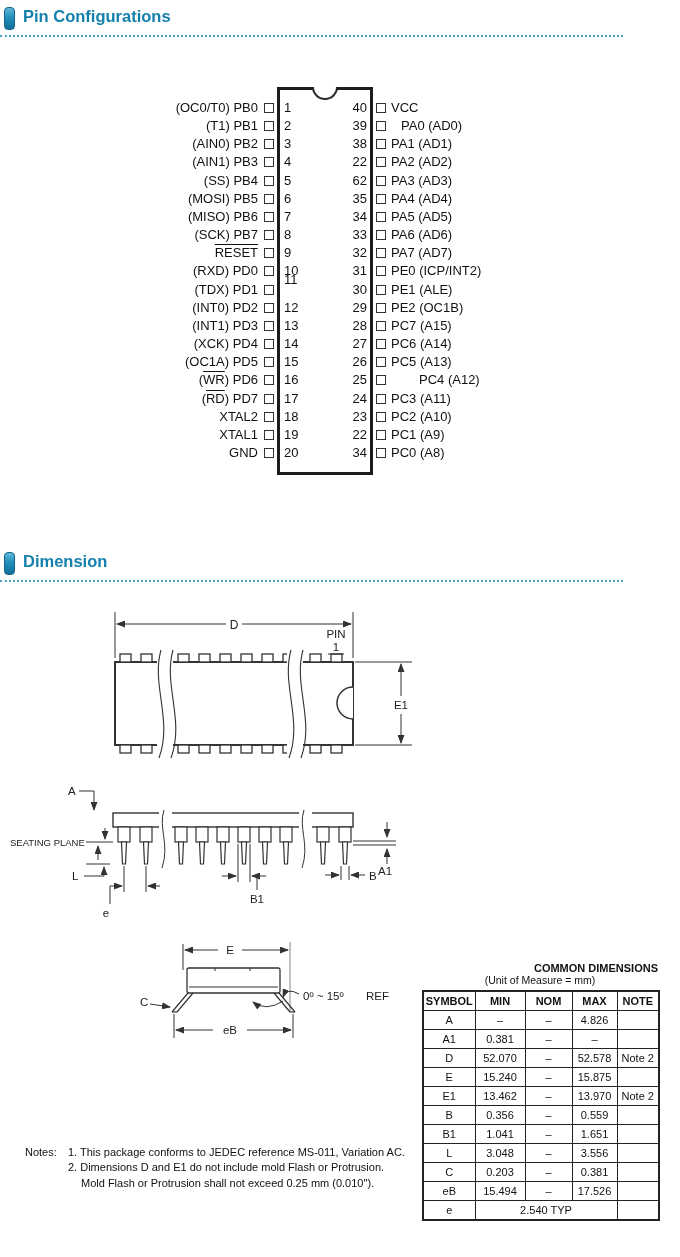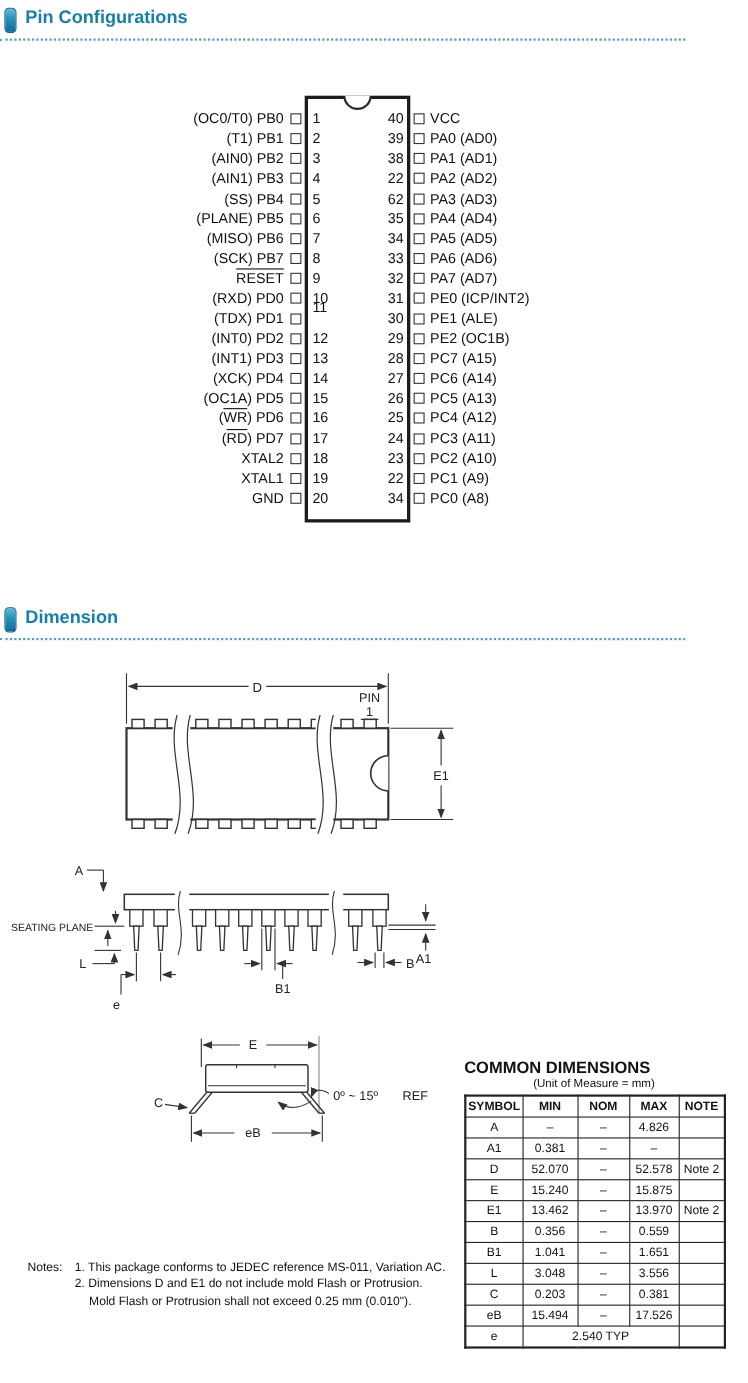--- a/index.html
+++ b/index.html
@@ -27,21 +27,21 @@
   .pn-right{left:300px;width:67px;text-align:right;}
   .pin-sq{position:absolute;width:10px;height:10px;border:1.5px solid #333;box-sizing:border-box;background:#fff;}
   .ol{text-decoration:overline;}
 
   
   svg text{font-family:"Liberation Sans","DejaVu Sans",sans-serif;fill:#222;}
   .dim-svg{position:absolute;}
 
   
   #dim-table-wrap{position:absolute;left:422px;top:962px;width:236px;}
-  #dim-table-title{font-size:15px;font-weight:bold;text-align:left;}
+  #dim-table-title{font-size:11px;font-weight:bold;text-align:right;}
   #dim-table-sub{font-size:10.5px;text-align:center;margin-bottom:4px;}
   table.dims{border-collapse:collapse;width:236px;border:2px solid #222;table-layout:fixed;padding-left:39px;}
   table.dims th,table.dims td{border:1px solid #222;font-size:11px;text-align:center;
         height:18px;padding:0 1px;overflow:hidden;white-space:nowrap;}
   table.dims th{font-weight:bold;}
 
   
   #notes{position:absolute;left:25px;top:1145px;width:420px;font-size:11px;line-height:1.4;}
   #notes .nlabel{position:absolute;left:0;top:0;}
   #notes .nlines{margin-left:43px;}
@@ -70,21 +70,21 @@
         <div class="pin-num pn-left" style="top: 117.16px;">2</div>
         <div class="pin-label pl-left" style="top: 135.32px;">(AIN0) PB2</div>
         <div class="pin-sq" style="top: 139.32px; left: 264px;"></div>
         <div class="pin-num pn-left" style="top: 135.32px;">3</div>
         <div class="pin-label pl-left" style="top: 153.48px;">(AIN1) PB3</div>
         <div class="pin-sq" style="top: 157.48px; left: 264px;"></div>
         <div class="pin-num pn-left" style="top: 153.48px;">4</div>
         <div class="pin-label pl-left" style="top: 171.64px;">(SS) PB4</div>
         <div class="pin-sq" style="top: 175.64px; left: 264px;"></div>
         <div class="pin-num pn-left" style="top: 171.64px;">5</div>
-        <div class="pin-label pl-left" style="top: 189.8px;">(PLANE) PB5</div>
+        <div class="pin-label pl-left" style="top: 189.8px;">(MOSI) PB5</div>
         <div class="pin-sq" style="top: 193.8px; left: 264px;"></div>
         <div class="pin-num pn-left" style="top: 189.8px;">6</div>
         <div class="pin-label pl-left" style="top: 207.96px;">(MISO) PB6</div>
         <div class="pin-sq" style="top: 211.96px; left: 264px;"></div>
         <div class="pin-num pn-left" style="top: 207.96px;">7</div>
         <div class="pin-label pl-left" style="top: 226.12px;">(SCK) PB7</div>
         <div class="pin-sq" style="top: 230.12px; left: 264px;"></div>
         <div class="pin-num pn-left" style="top: 226.12px;">8</div>
         <div class="pin-label pl-left" style="top: 244.28px;"><span class="ol">RESET</span></div>
         <div class="pin-sq" style="top: 248.28px; left: 264px;"></div>
@@ -120,21 +120,21 @@
         <div class="pin-sq" style="top: 429.88px; left: 264px;"></div>
         <div class="pin-num pn-left" style="top: 425.88px;">19</div>
         <div class="pin-label pl-left" style="top: 444.04px;">GND</div>
         <div class="pin-sq" style="top: 448.04px; left: 264px;"></div>
         <div class="pin-num pn-left" style="top: 444.04px;">20</div>
         <div class="pin-num pn-right" style="top: 99px;">40</div>
         <div class="pin-sq" style="top: 103px; left: 376px;"></div>
         <div class="pin-label pl-right" style="top: 99px;">VCC</div>
         <div class="pin-num pn-right" style="top: 117.16px;">39</div>
         <div class="pin-sq" style="top: 121.16px; left: 376px;"></div>
-        <div class="pin-label pl-right" style="top: 117.16px;">PA0 (AD0)</div>
+        <div class="pin-label pl-right" style="top: 117.16px; margin-left: 10px;">PA0 (AD0)</div>
         <div class="pin-num pn-right" style="top: 135.32px;">38</div>
         <div class="pin-sq" style="top: 139.32px; left: 376px;"></div>
         <div class="pin-label pl-right" style="top: 135.32px;">PA1 (AD1)</div>
         <div class="pin-num pn-right" style="top: 153.48px;">22</div>
         <div class="pin-sq" style="top: 157.48px; left: 376px;"></div>
         <div class="pin-label pl-right" style="top: 153.48px;">PA2 (AD2)</div>
         <div class="pin-num pn-right" style="top: 171.64px;">62</div>
         <div class="pin-sq" style="top: 175.64px; left: 376px;"></div>
         <div class="pin-label pl-right" style="top: 171.64px;">PA3 (AD3)</div>
         <div class="pin-num pn-right" style="top: 189.8px;">35</div>
@@ -162,21 +162,21 @@
         <div class="pin-sq" style="top: 320.92px; left: 376px;"></div>
         <div class="pin-label pl-right" style="top: 316.92px;">PC7 (A15)</div>
         <div class="pin-num pn-right" style="top: 335.08px;">27</div>
         <div class="pin-sq" style="top: 339.08px; left: 376px;"></div>
         <div class="pin-label pl-right" style="top: 335.08px;">PC6 (A14)</div>
         <div class="pin-num pn-right" style="top: 353.24px;">26</div>
         <div class="pin-sq" style="top: 357.24px; left: 376px;"></div>
         <div class="pin-label pl-right" style="top: 353.24px;">PC5 (A13)</div>
         <div class="pin-num pn-right" style="top: 371.4px;">25</div>
         <div class="pin-sq" style="top: 375.4px; left: 376px;"></div>
-        <div class="pin-label pl-right" style="top: 371.4px;">PC4 (A12)</div>
+        <div class="pin-label pl-right" style="top: 371.4px; margin-left: 28px;">PC4 (A12)</div>
         <div class="pin-num pn-right" style="top: 389.56px;">24</div>
         <div class="pin-sq" style="top: 393.56px; left: 376px;"></div>
         <div class="pin-label pl-right" style="top: 389.56px;">PC3 (A11)</div>
         <div class="pin-num pn-right" style="top: 407.72px;">23</div>
         <div class="pin-sq" style="top: 411.72px; left: 376px;"></div>
         <div class="pin-label pl-right" style="top: 407.72px;">PC2 (A10)</div>
         <div class="pin-num pn-right" style="top: 425.88px;">22</div>
         <div class="pin-sq" style="top: 429.88px; left: 376px;"></div>
         <div class="pin-label pl-right" style="top: 425.88px;">PC1 (A9)</div>
         <div class="pin-num pn-right" style="top: 444.04px;">34</div>

